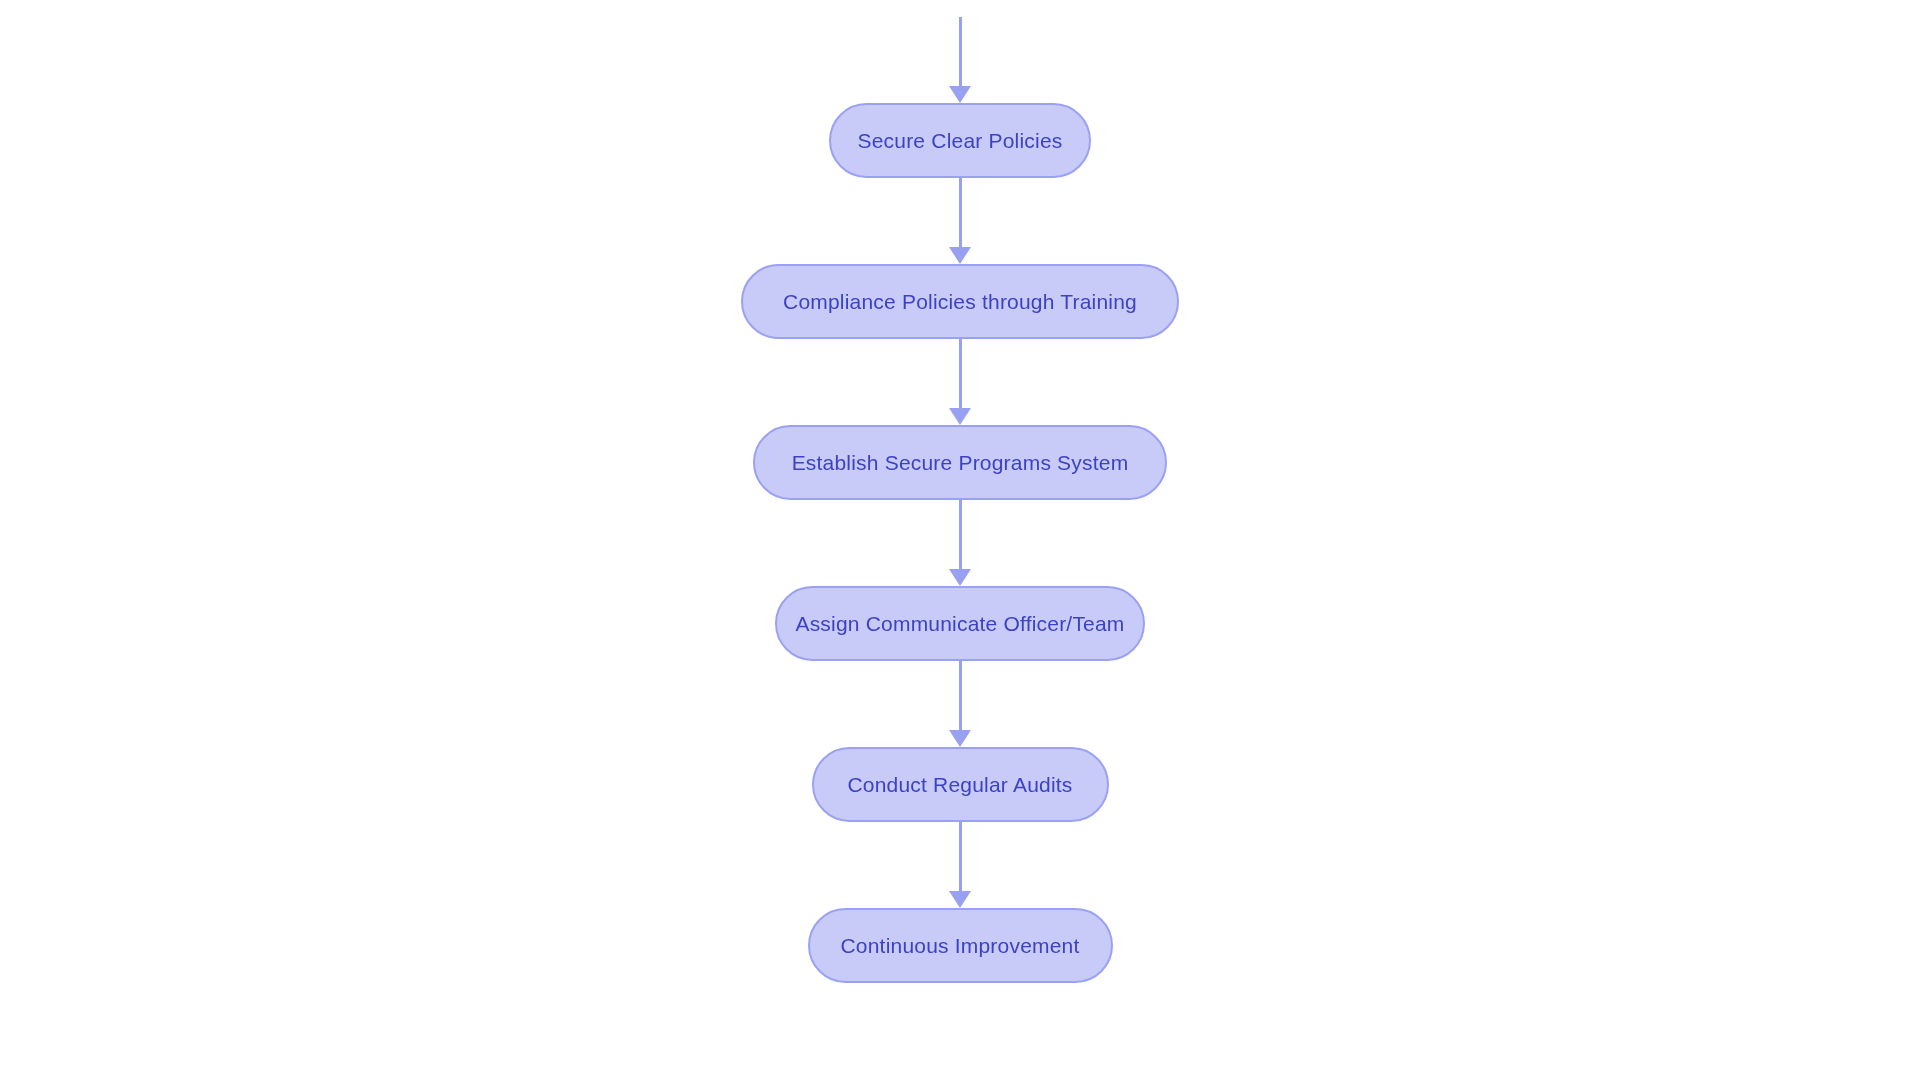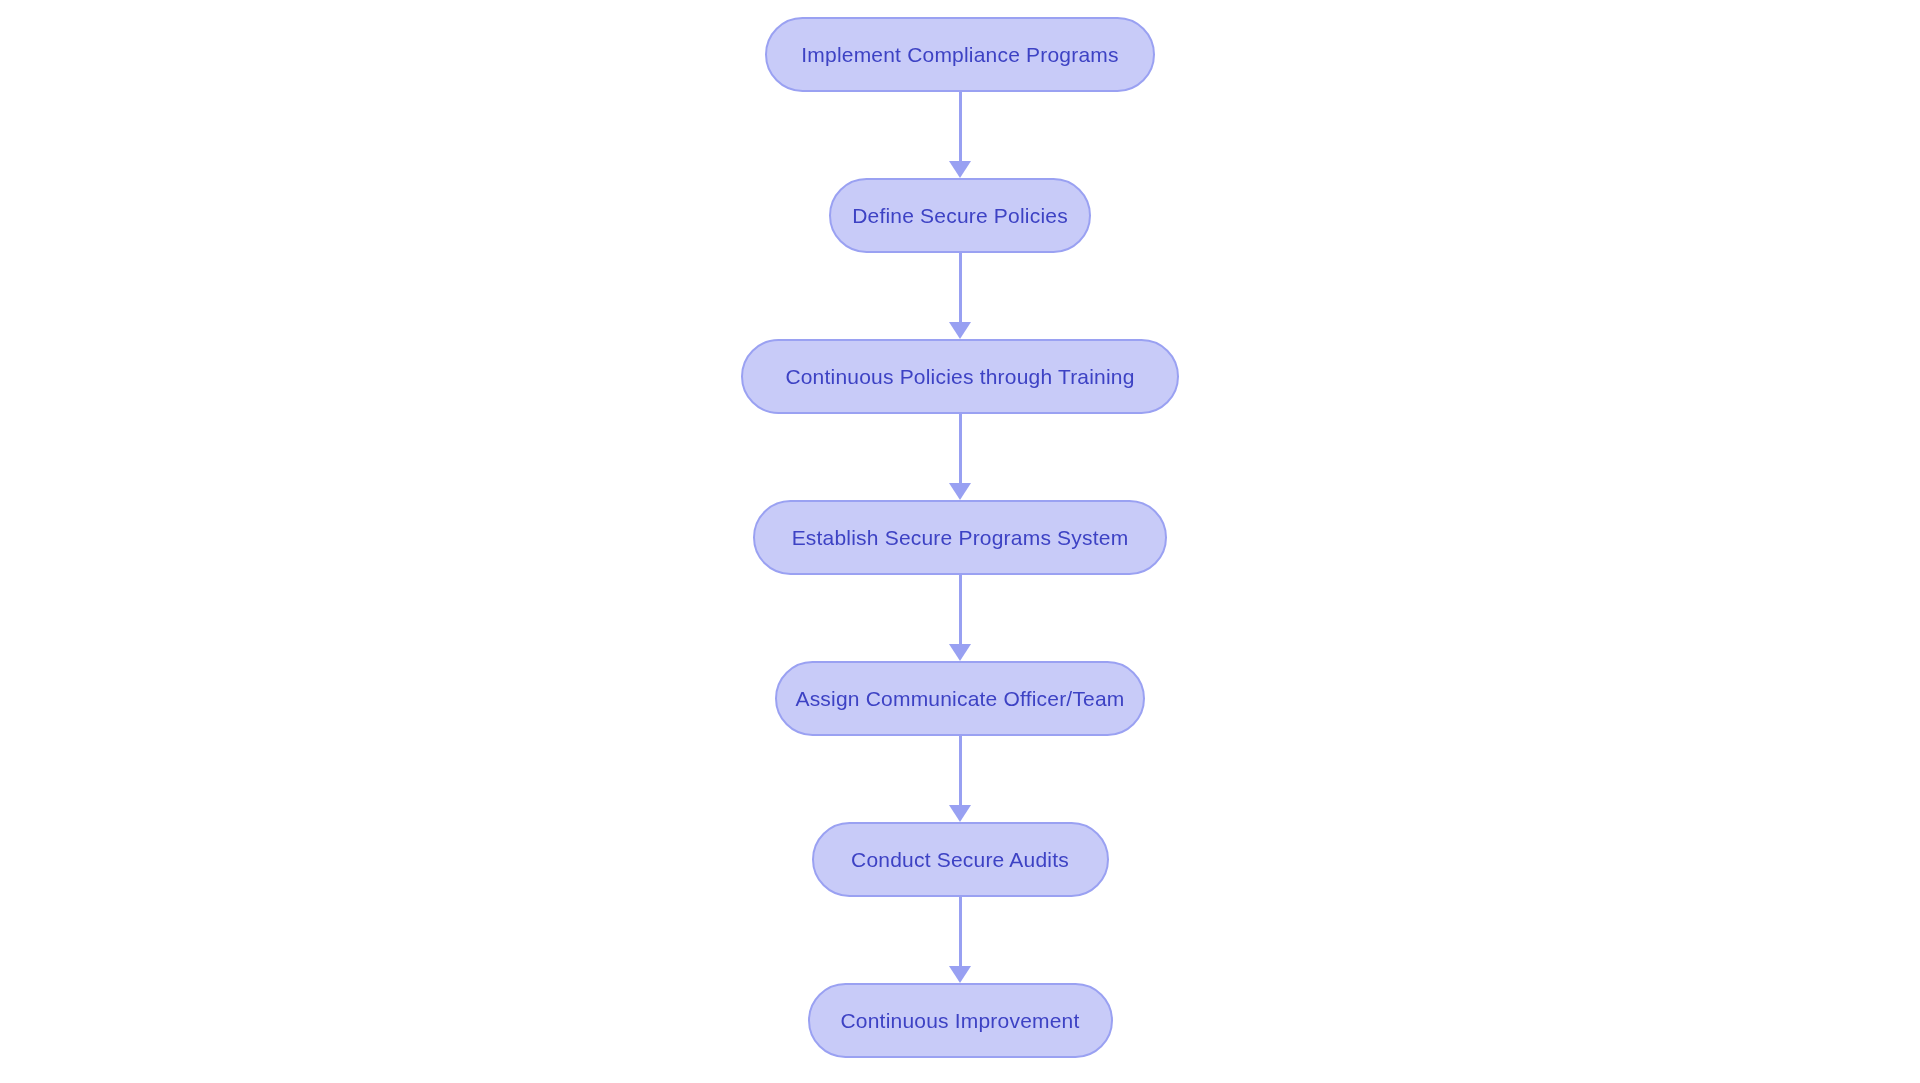--- a/index.html
+++ b/index.html
@@ -75,40 +75,37 @@
     border-right: 11px solid transparent;
     border-top: 17px solid var(--arrow);
   }
 </style>
 </head>
 <body>
 
 <div class="canvas">
   <div class="flow">
 
-    <div class="node w1">
-      <span>Implement Compliance Programs</span>
-    </div>
 
     <div class="connector">
       <div class="line"></div>
       <div class="head"></div>
     </div>
 
     <div class="node w2">
-      <span>Define Secure Policies</span>
+      <span>Secure Clear Policies</span>
     </div>
 
     <div class="connector">
       <div class="line"></div>
       <div class="head"></div>
     </div>
 
     <div class="node w3">
-      <span>Continuous Policies through Training</span>
+      <span>Compliance Policies through Training</span>
     </div>
 
     <div class="connector">
       <div class="line"></div>
       <div class="head"></div>
     </div>
 
     <div class="node w4">
       <span>Establish Secure Programs System</span>
     </div>
@@ -121,21 +118,21 @@
     <div class="node w5">
       <span>Assign Communicate Officer/Team</span>
     </div>
 
     <div class="connector">
       <div class="line"></div>
       <div class="head"></div>
     </div>
 
     <div class="node w6">
-      <span>Conduct Secure Audits</span>
+      <span>Conduct Regular Audits</span>
     </div>
 
     <div class="connector">
       <div class="line"></div>
       <div class="head"></div>
     </div>
 
     <div class="node w7">
       <span>Continuous Improvement</span>
     </div>

